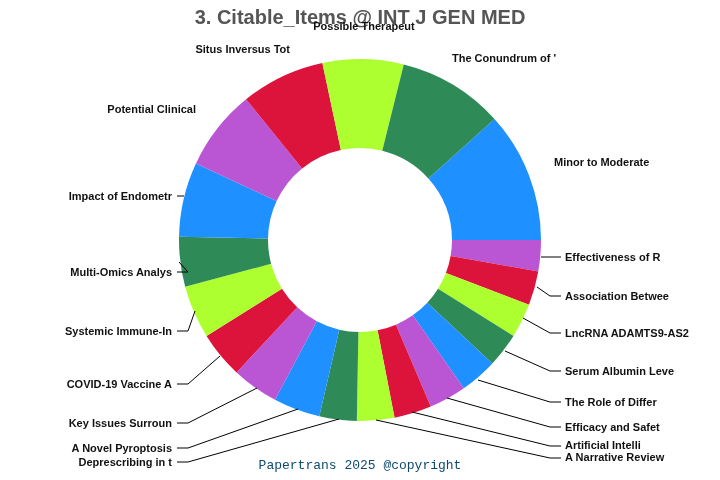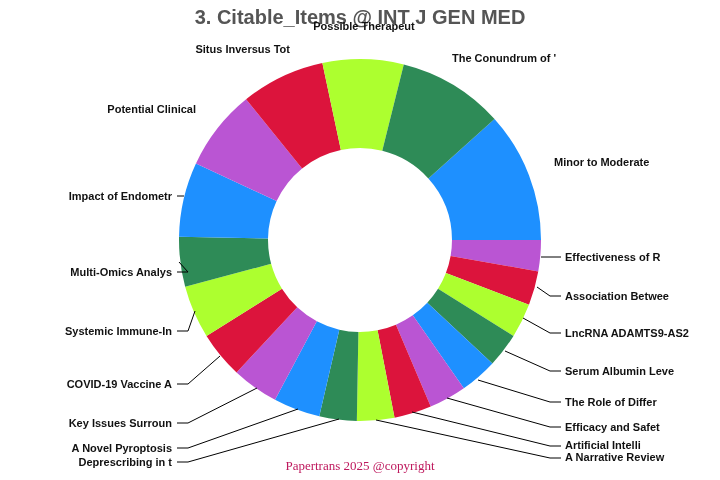--- a/index.html
+++ b/index.html
@@ -1,20 +1,20 @@
 <!DOCTYPE html>
 <html><head>
 <meta charset="utf-8">
 <style>
   html, body { margin:0; padding:0; background:#ffffff; }
   body { width:720px; height:480px; position:relative; overflow:hidden; font-family:"Liberation Sans", sans-serif; }
   #chart-title { position:absolute; left:0; top:6px; width:720px; text-align:center; font-size:20px; font-weight:bold; color:#555555; font-family:"Liberation Sans", sans-serif; }
   #donut { position:absolute; left:0; top:0; }
   .lbl { font-family:"Liberation Sans", sans-serif; font-size:11px; font-weight:bold; fill:#111111; }
-  #footer { position:absolute; left:0; top:458px; width:720px; text-align:center; font-family:Liberation Serif, serif; font-size:13px; color:#be185d; }
+  #footer { position:absolute; left:0; top:458px; width:720px; text-align:center; font-family:Liberation Mono, monospace; font-size:13px; color:#0c4a6e; }
 </style>
 </head>
 <body>
 
 <div id="chart-title">3. Citable_Items @ INT J GEN MED</div>
 
 <svg id="donut" width="720" height="480" viewBox="0 0 720 480">
   <g id="slices">
       <path d="M494.5092134114084,118.88736024904667 A181,181 0 0 1 541,240 L452,240 A92,92 0 0 0 428.3693239439203,178.43998421498503 Z" fill="#1E90FF"></path>
       <path d="M541,240 A181,181 0 0 1 538.2502032952096,271.4303201577144 L450.60231327712313,255.97563234535758 A92,92 0 0 0 452,240 Z" fill="#BA55D3"></path>

